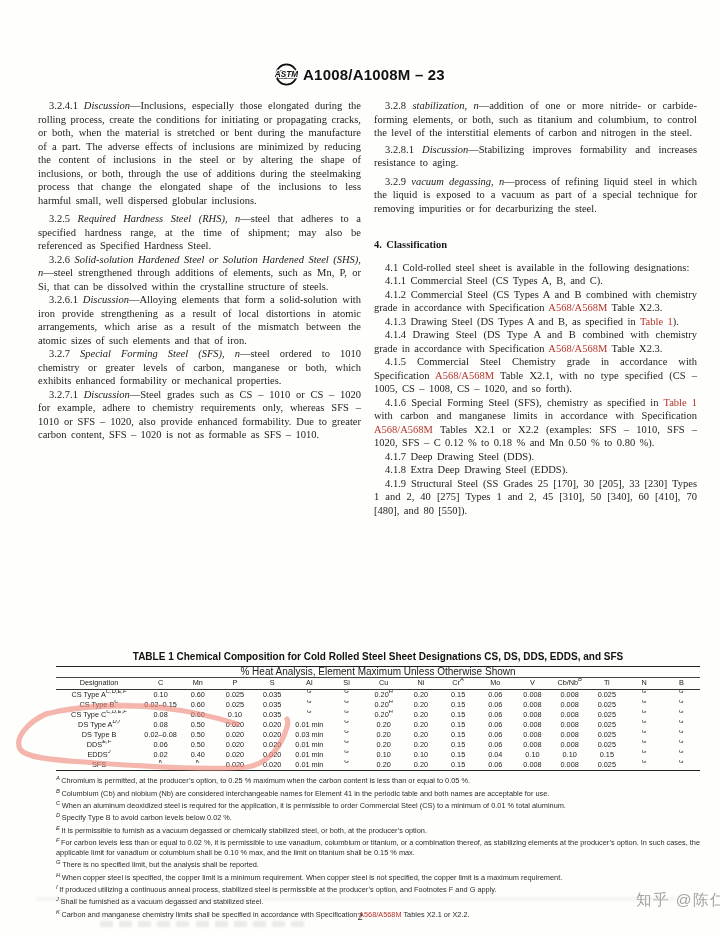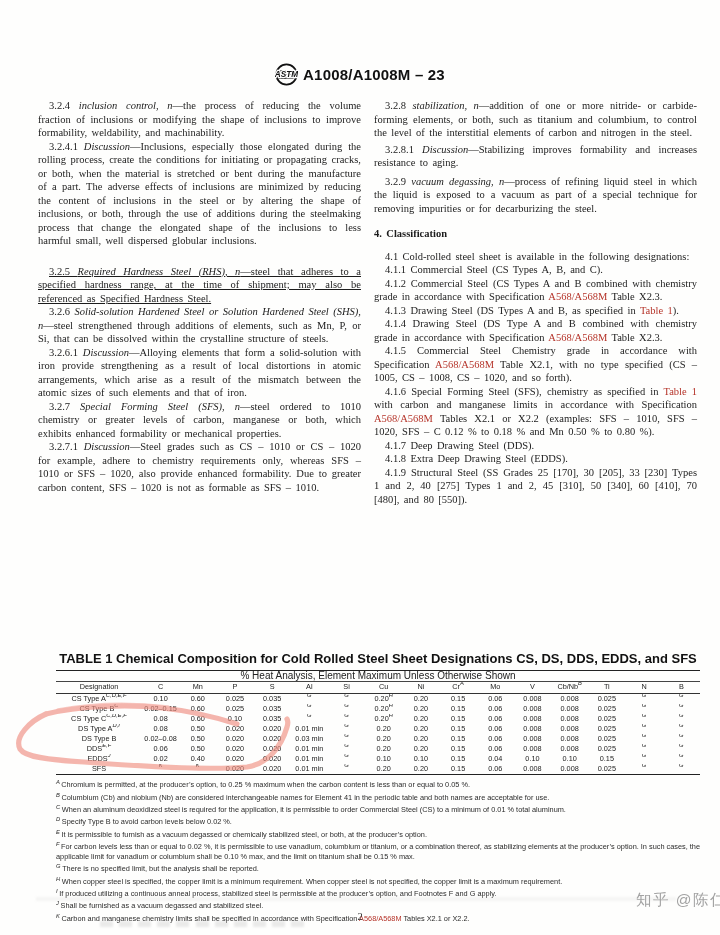--- a/index.html
+++ b/index.html
@@ -5,27 +5,27 @@
   html,body{margin:0;padding:0;background:#e8e8e8;}
   .page{position:relative;width:720px;height:935px;background:#fefefd;overflow:hidden;
         font-family:"Liberation Serif",serif;color:#1c1c1c;margin:0 auto;}
   
   .header{position:absolute;top:63px;left:0;width:100%;display:flex;justify-content:center;align-items:center;gap:5px;}
   .doc-title{font-family:"Liberation Sans",sans-serif;font-weight:bold;font-size:15px;color:#111;letter-spacing:.2px;}
   
   .columns{position:absolute;top:99px;left:38px;width:660px;display:flex;gap:13px;}
   .col{width:323px;font-size:10.5px;line-height:13.5px;text-align:justify;word-spacing:1.8px;}
   .para{margin:0;text-indent:11px;}
-  .para.heading{text-indent:0;margin-top:12px;margin-bottom:9px;}
+  .para.heading{text-indent:0;margin-top:23px;margin-bottom:9px;}
   .col span.i{font-style:italic;}
   .col span.b{font-weight:bold;}
   span.link{color:var(--link-red,#b5342a);}
   
   .table-section{position:absolute;top:651px;left:56px;width:644px;font-family:"Liberation Sans",sans-serif;}
-  .table-title{text-align:center;font-size:13px;font-weight:bold;color:#111;margin:0 0 4px 0;}
+  .table-title{text-align:center;font-size:10px;font-weight:bold;color:#111;margin:0 0 4px 0;}
   table.comp{width:100%;border-collapse:collapse;table-layout:fixed;font-size:7.3px;color:#222;}
   table.comp th,table.comp td{padding:0;font-weight:normal;text-align:center;white-space:nowrap;overflow:hidden;}
   tr.spanner th{border-top:1.4px solid #222;border-bottom:.8px solid #444;line-height:10px;font-size:10px;}
   tr.heads th{border-bottom:.9px solid #333;line-height:10.5px;}
   table.comp td{line-height:10.1px;}
   td.des,th.des{text-align:left;padding-left:2px;}
   table.comp tbody tr:last-child td{border-bottom:1.6px solid #222;}
   table.comp sup{font-size:5.8px;font-style:italic;line-height:0;position:relative;top:-.5px;}
   
   .footnotes{margin-top:3px;font-size:7.35px;line-height:9.9px;color:#2b2b2b;text-align:left;}
@@ -59,23 +59,22 @@
           <path d="M1 8.2h22 M1 12h22 M1 15.8h22"></path>
         </g>
         <text x="12" y="15" font-size="8.6" font-weight="bold" font-style="italic" font-family="Liberation Sans, sans-serif" text-anchor="middle" fill="#111" stroke="#fff" stroke-width="2.4" paint-order="stroke">ASTM</text>
       </svg>
     </span>
     <span class="doc-title">A1008/A1008M – 23</span>
   </div>
 
   <div class="columns">
     <div class="col" id="left-col">
-        <p class="para"><span>3.2.4 </span><span class="i">inclusion control, n</span><span>—the process of reducing the volume fraction of inclusions or modifying the shape of inclusions to improve formability, weldability, and machinability.</span></p>
         <p class="para"><span>3.2.4.1 </span><span class="i">Discussion</span><span>—Inclusions, especially those elongated during the rolling process, create the conditions for initiating or propagating cracks, or both, when the material is stretched or bent during the manufacture of a part. The adverse effects of inclusions are minimized by reducing the content of inclusions in the steel or by altering the shape of inclusions, or both, through the use of additions during the steelmaking process that change the elongated shape of the inclusions to less harmful small, well dispersed globular inclusions.</span></p>
-        <p class="para" style="margin-top: 17px; text-decoration: underline;"><span>3.2.5 </span><span class="i">Required Hardness Steel (RHS), n</span><span>—steel that adheres to a specified hardness range, at the time of shipment; may also be referenced as Specified Hardness Steel.</span></p>
+        <p class="para" style="margin-top: 5px;"><span>3.2.5 </span><span class="i">Required Hardness Steel (RHS), n</span><span>—steel that adheres to a specified hardness range, at the time of shipment; may also be referenced as Specified Hardness Steel.</span></p>
         <p class="para"><span>3.2.6 </span><span class="i">Solid-solution Hardened Steel or Solution Hardened Steel (SHS), n</span><span>—steel strengthened through additions of elements, such as Mn, P, or Si, that can be dissolved within the crystalline structure of steels.</span></p>
         <p class="para"><span>3.2.6.1 </span><span class="i">Discussion</span><span>—Alloying elements that form a solid-solution with iron provide strengthening as a result of local distortions in atomic arrangements, which arise as a result of the mismatch between the atomic sizes of such elements and that of iron.</span></p>
         <p class="para"><span>3.2.7 </span><span class="i">Special Forming Steel (SFS), n</span><span>—steel ordered to 1010 chemistry or greater levels of carbon, manganese or both, which exhibits enhanced formability or mechanical properties.</span></p>
         <p class="para"><span>3.2.7.1 </span><span class="i">Discussion</span><span>—Steel grades such as CS – 1010 or CS – 1020 for example, adhere to chemistry requirements only, whereas SFS – 1010 or SFS – 1020, also provide enhanced formability. Due to greater carbon content, SFS – 1020 is not as formable as SFS – 1010.</span></p>
       </div>
     <div class="col" id="right-col">
         <p class="para"><span>3.2.8 </span><span class="i">stabilization, n</span><span>—addition of one or more nitride- or carbide-forming elements, or both, such as titanium and columbium, to control the level of the interstitial elements of carbon and nitrogen in the steel.</span></p>
         <p class="para" style="margin-top: 3px;"><span>3.2.8.1 </span><span class="i">Discussion</span><span>—Stabilizing improves formability and increases resistance to aging.</span></p>
         <p class="para" style="margin-top: 5px;"><span>3.2.9 </span><span class="i">vacuum degassing, n</span><span>—process of refining liquid steel in which the liquid is exposed to a vacuum as part of a special technique for removing impurities or for decarburizing the steel.</span></p>
         <p class="para heading"><span class="b">4. Classification</span></p>

